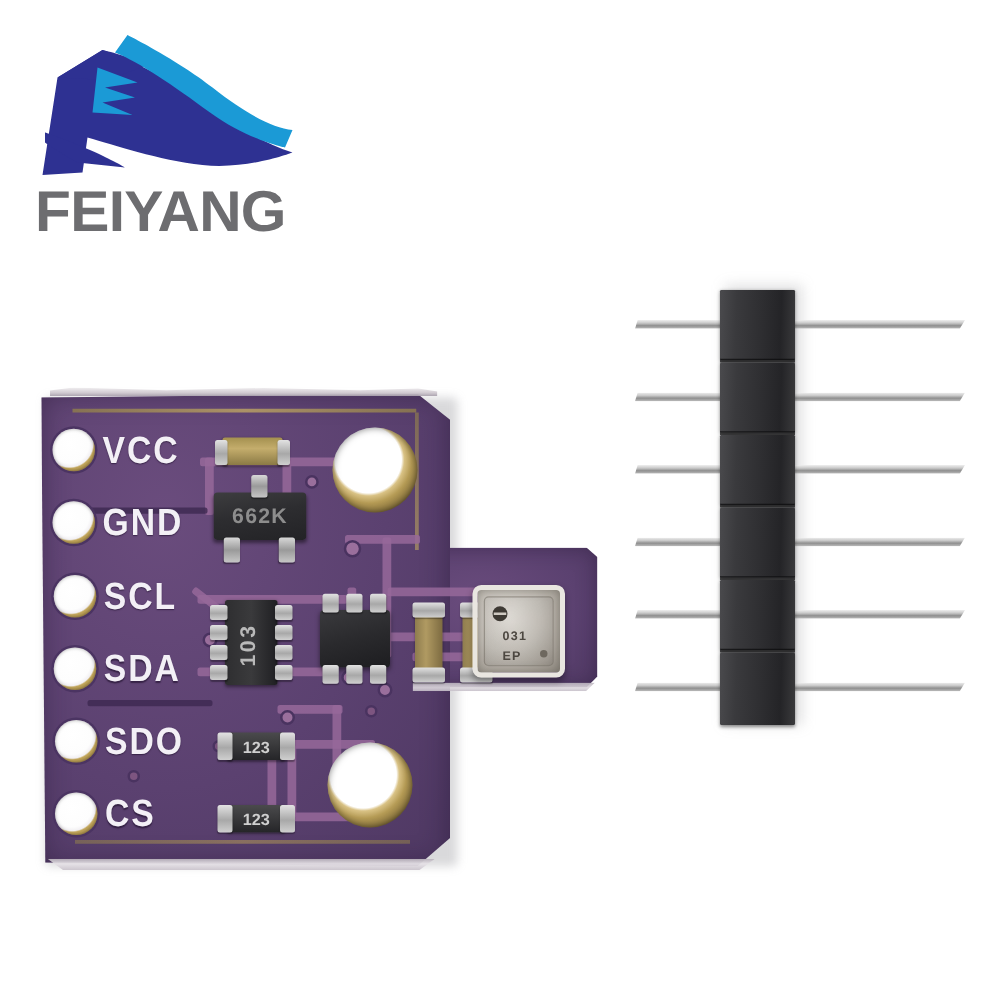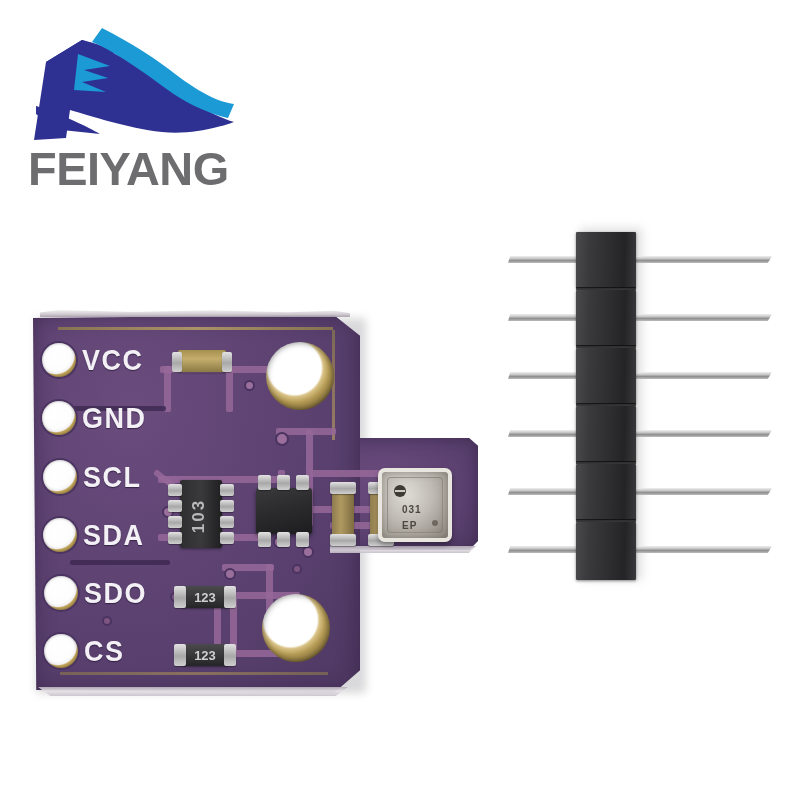--- a/index.html
+++ b/index.html
@@ -402,20 +402,26 @@
     <div class="pin-label" style="left:53px; top:210px;">SDA</div>
     <div class="pin-label" style="left:54px; top:268px;">SDO</div>
     <div class="pin-label" style="left:54px; top:326px;">CS</div>
 
     <div class="comp" style="left:148px; top:40px;">
       <div class="term" style="left:-6px; top:2px; width:10px; height:20px;"></div>
       <div class="term" style="left:44px; top:2px; width:10px; height:20px;"></div>
       <div class="cap-tan-h"></div>
     </div>
 
+    <div class="comp" style="left:141px; top:84px;">
+      <div class="lead" style="left:30px; top:-14px; width:13px; height:18px;"></div>
+      <div class="sot23">662K</div>
+      <div class="lead" style="left:8px; top:36px; width:13px; height:20px;"></div>
+      <div class="lead" style="left:52px; top:36px; width:13px; height:20px;"></div>
+    </div>
 
     <div class="comp" style="left:150px; top:170px;">
       <div class="term" style="left:-12px; top:4px;  width:14px; height:12px;"></div>
       <div class="term" style="left:-12px; top:20px; width:14px; height:12px;"></div>
       <div class="term" style="left:-12px; top:36px; width:14px; height:12px;"></div>
       <div class="term" style="left:-12px; top:52px; width:14px; height:12px;"></div>
       <div class="term" style="left:40px; top:4px;  width:14px; height:12px;"></div>
       <div class="term" style="left:40px; top:20px; width:14px; height:12px;"></div>
       <div class="term" style="left:40px; top:36px; width:14px; height:12px;"></div>
       <div class="term" style="left:40px; top:52px; width:14px; height:12px;"></div>

